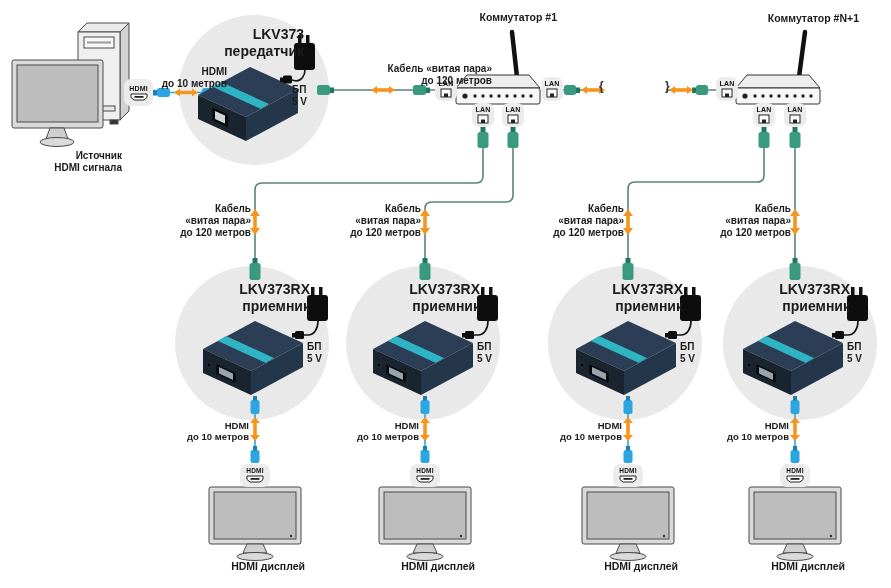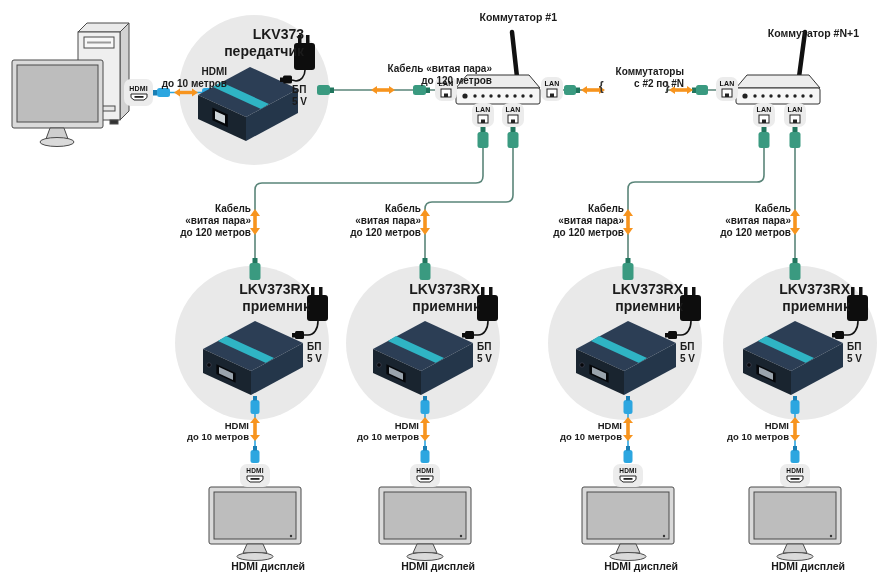--- a/index.html
+++ b/index.html
@@ -412,46 +412,46 @@
       </svg>
 </div>
 <div class="chip hdmi" style="left:780px;top:464px">
   <span class="ct">HDMI</span>
   <svg width="18" height="8" viewBox="0 0 18 8">
         <path d="M1,1 H17 V4.5 L14,7 H4 L1,4.5 Z" fill="#fff" stroke="#222"></path>
         <rect x="4.5" y="3" width="9" height="1.8" fill="#222"></rect>
       </svg>
 </div>
 
+<div class="lbl" style="left:12px;top:150px;width:110px">
+  <div>Источник</div>
+  <div>HDMI сигнала</div>
+</div>
 <div class="lbl" style="left:143px;top:66px;width:84px">
   <div>HDMI</div>
   <div>до 10 метров</div>
 </div>
 <div class="lbl big" style="left:200px;top:26px;width:104px">
   <div>LKV373</div>
   <div>передатчик</div>
 </div>
 <div class="lbl" style="left:288px;top:84px;width:32px;text-align:left;padding-left:4px">
   <div>БП</div>
   <div>5 V</div>
 </div>
 <div class="lbl" style="left:348px;top:63px;width:144px">
   <div>Кабель «витая пара»</div>
   <div>до 120 метров</div>
 </div>
 <div class="lbl title" style="left:437px;top:11px;width:120px">
   <div>Коммутатор #1</div>
 </div>
-<div class="lbl" style="left:590px;top:66px;width:94px">
-  <div>Коммутаторы</div>
-  <div>с #2 по #N</div>
-</div>
 <span class="brace" style="left:599px;top:80px">{</span>
 <span class="brace" style="left:665px;top:80px">}</span>
-<div class="lbl title" style="left:735px;top:27px;width:124px">
+<div class="lbl title" style="left:735px;top:12px;width:124px">
   <div>Коммутатор #N+1</div>
 </div>
 
 <div class="lbl" style="left:177px;top:203px;width:74px">
   <div>Кабель</div>
   <div>«витая пара»</div>
   <div>до 120 метров</div>
 </div>
 <div class="lbl big" style="left:200px;top:281px;width:110px">
   <div>LKV373RX</div>

